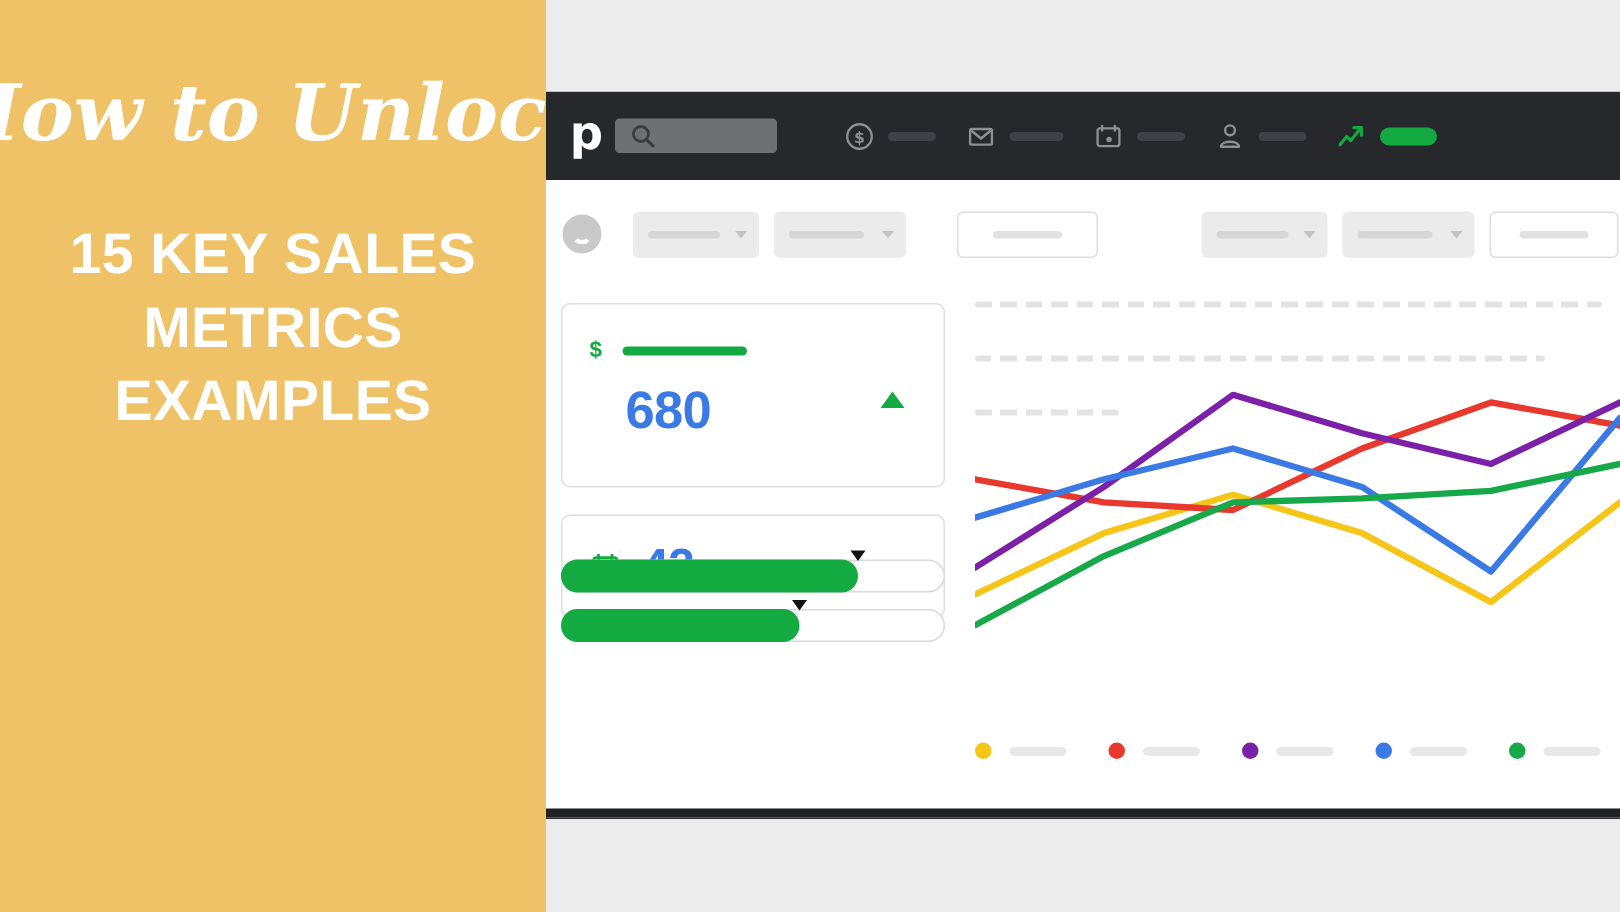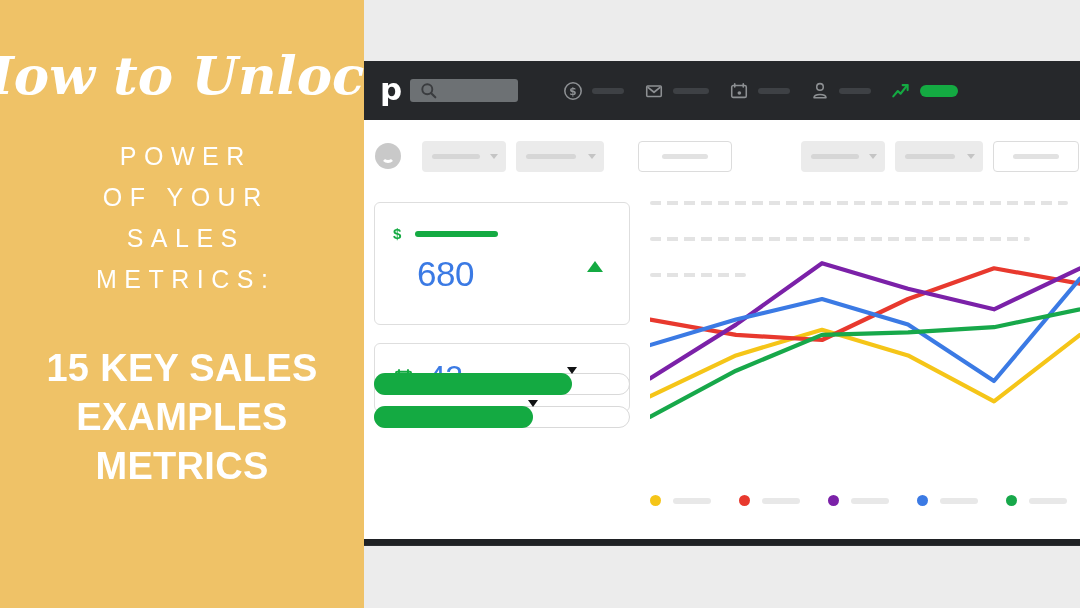--- a/index.html
+++ b/index.html
@@ -298,21 +298,21 @@
 
   .green-bar {
     width: 83px;
     height: 6px;
     border-radius: 3px;
     background: #14aa42;
   }
 
   .big-number {
     color: #3b7ae4;
-    font-weight: 400;
+    font-weight: 700;
     font-size: 35px;
     letter-spacing: -0.5px;
     font-family: "Liberation Sans", sans-serif;
   }
 
   #card-revenue .big-number {
     margin-top: 12px;
     margin-left: 24px;
   }
   #card-activities .big-number { font-size: 32px; margin-left: 14px; }
@@ -411,31 +411,25 @@
 </head>
 <body>
 
 <div id="stage">
 
   <div id="promo">
     <div id="promo-inner">
 
       <div id="script-1" class="script-line">How to Unlock</div>
 
-      <div id="thin-block">
-        <div class="thin-line">POWER</div>
-        <div class="thin-line">OF YOUR</div>
-        <div class="thin-line">SALES</div>
-        <div class="thin-line">METRICS:</div>
-      </div>
 
       <div id="bold-block">
         <div class="bold-line">15 KEY SALES</div>
+        <div class="bold-line">METRICS</div>
         <div class="bold-line">EXAMPLES</div>
-        <div class="bold-line">METRICS</div>
       </div>
 
     </div>
   </div>
 
   <div id="right-pane">
 
     <div id="app-window">
 
       <div id="topbar">

